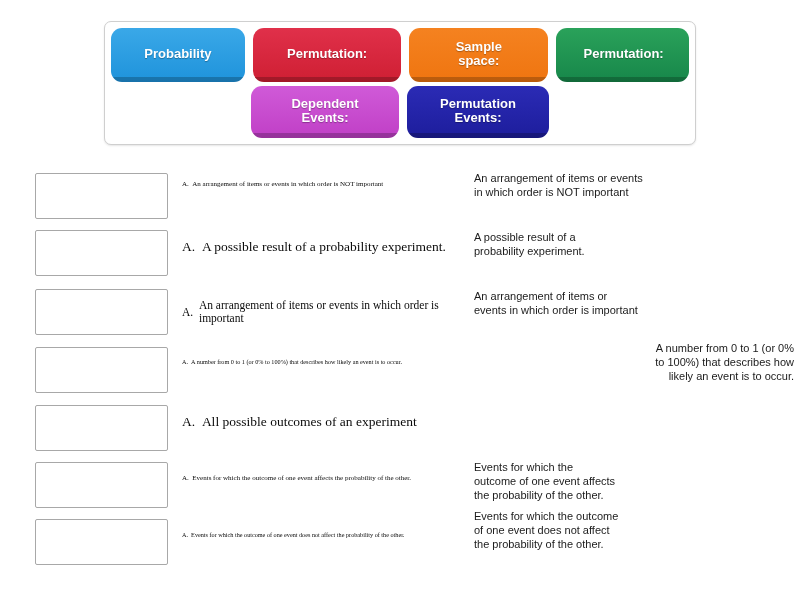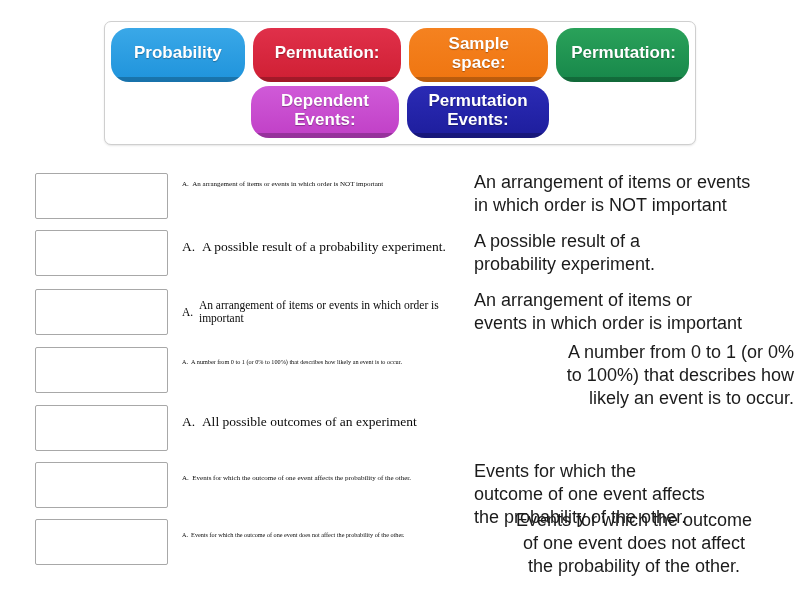--- a/index.html
+++ b/index.html
@@ -38,24 +38,24 @@
     display: flex;
     flex-direction: row;
     justify-content: center;
     align-items: center;
     gap: 8px;
     width: 100%;
   }
   .tile {
     position: relative;
     box-sizing: border-box;
-    border-radius: 18px;
+    border-radius: 11px;
     color: #ffffff;
     font-weight: bold;
-    font-size: 17px;
+    font-size: 13px;
     line-height: 1.06;
     text-align: center;
     display: flex;
     align-items: center;
     justify-content: center;
     padding: 4px 10px 7px 10px;
     text-shadow: 0 1px 1px rgba(0,0,0,0.30);
     cursor: pointer;
     user-select: none;
     overflow: hidden;
@@ -120,21 +120,21 @@
   .prompt-small.sz-small { font-size: 7.0px;  line-height: 1.15; }
   .prompt-small.sz-mid   { font-size: 11.5px; line-height: 1.15; }
   .prompt-small.sz-big   { font-size: 13.5px; line-height: 1.15; }
 
   .answer-text {
     flex: 1 1 auto;
     margin-left: 0px;
     padding-right: 6px;
     color: #1b1b1b;
     font-family: "Liberation Sans", sans-serif;
-    font-size: 18px;
+    font-size: 11px;
     line-height: 1.28;
     white-space: pre-line;
     box-sizing: border-box;
   }
 
   
   .r0 { height: 60px; }
   .r1 { height: 58px; }
   .r2 { height: 58px; }
   .r3 { height: 58px; }
@@ -157,21 +157,21 @@
   .r4 .prompt-small { margin-top: 20px; }
   .r5 .prompt-small { margin-top: 22px; }
   .r6 .prompt-small { margin-top: 22px; }
 
   .r0 .answer-text { margin-top: 11px; }
   .r1 .answer-text { margin-top: 10px; }
   .r2 .answer-text { margin-top: 11px; }
   .r3 .answer-text { margin-top: 5px; }
   .r4 .answer-text { margin-top: 8px; }
   .r5 .answer-text { margin-top: 8px; }
-  .r6 .answer-text { margin-top: 0px; text-align: center; }
+  .r6 .answer-text { margin-top: 0px; }
 </style>
 </head>
 <body>
 
 <div id="word-bank">
 
   <div class="bank-row">
     <div class="tile t-blue tile-1" style="width: 135px; white-space: pre-line;">Probability</div>
     <div class="tile t-red tile-1" style="width: 150px; white-space: pre-line;">Permutation:</div>
     <div class="tile t-orange tile-1" style="width: 140px; white-space: pre-line;">Sample

